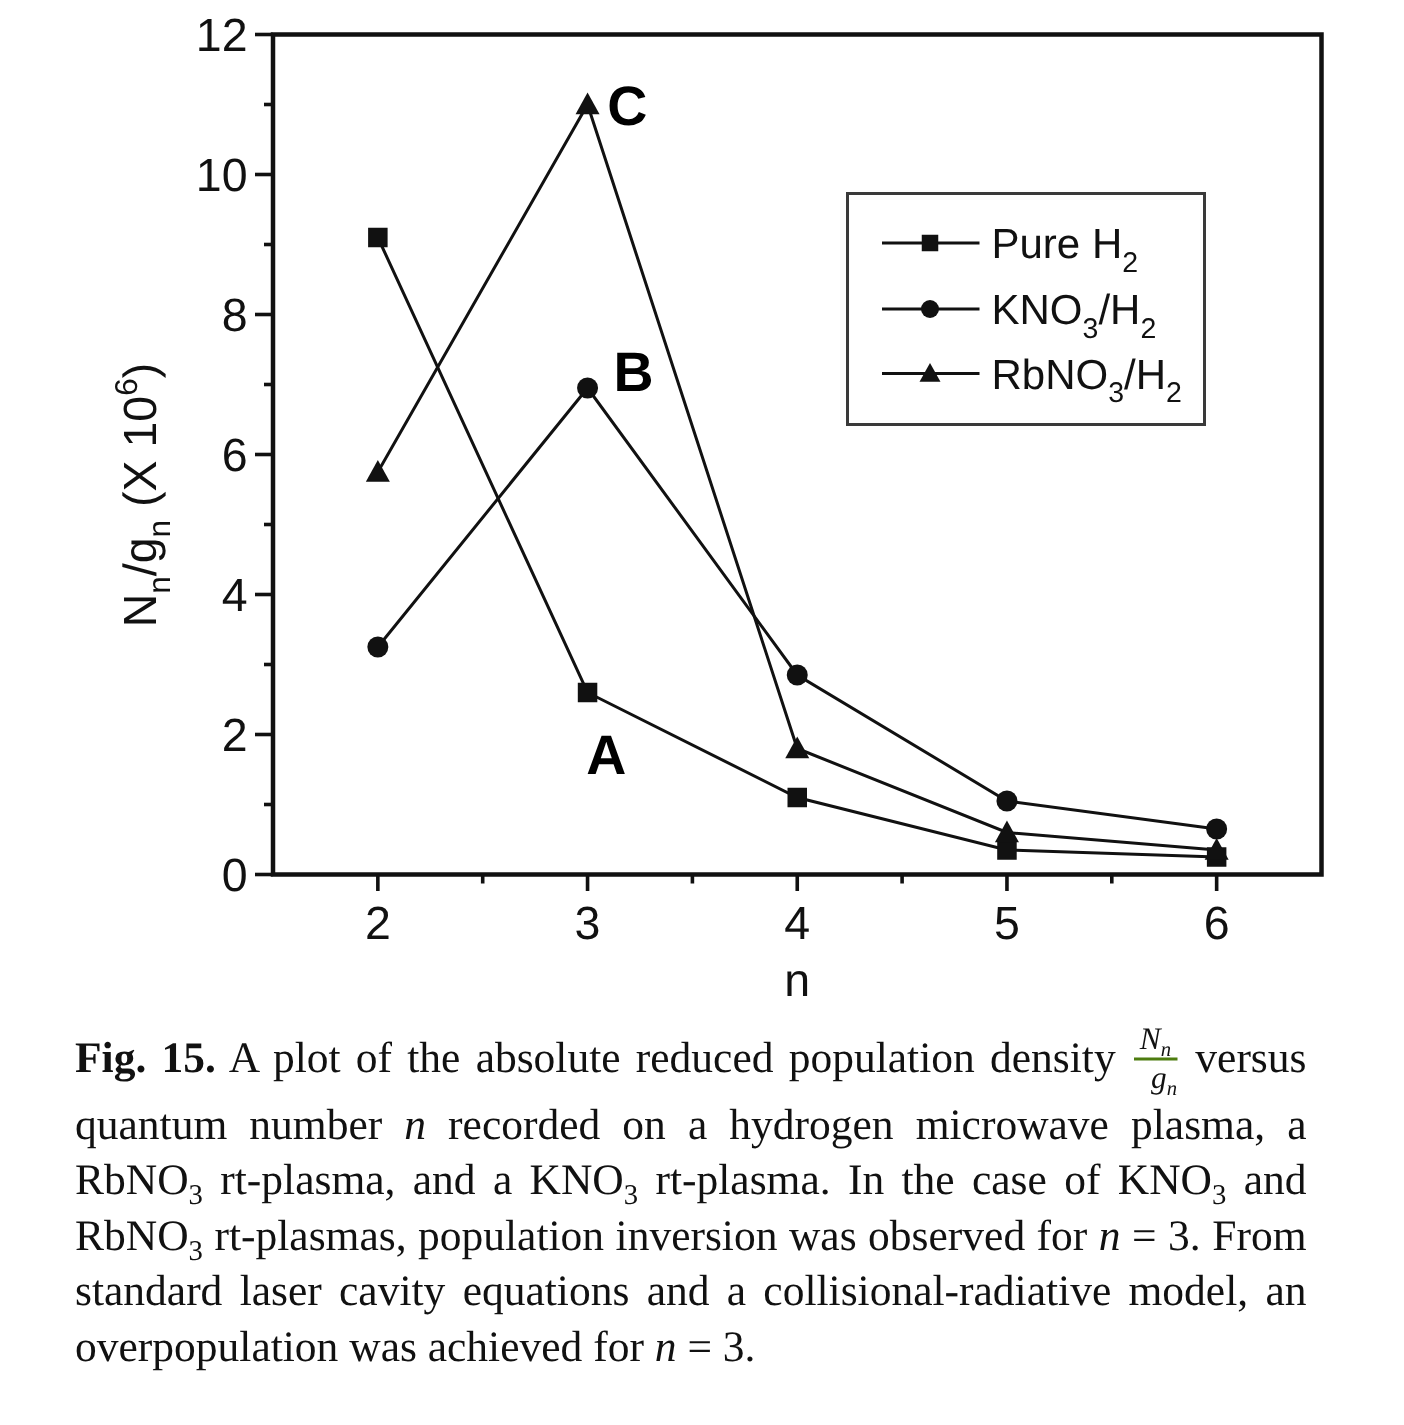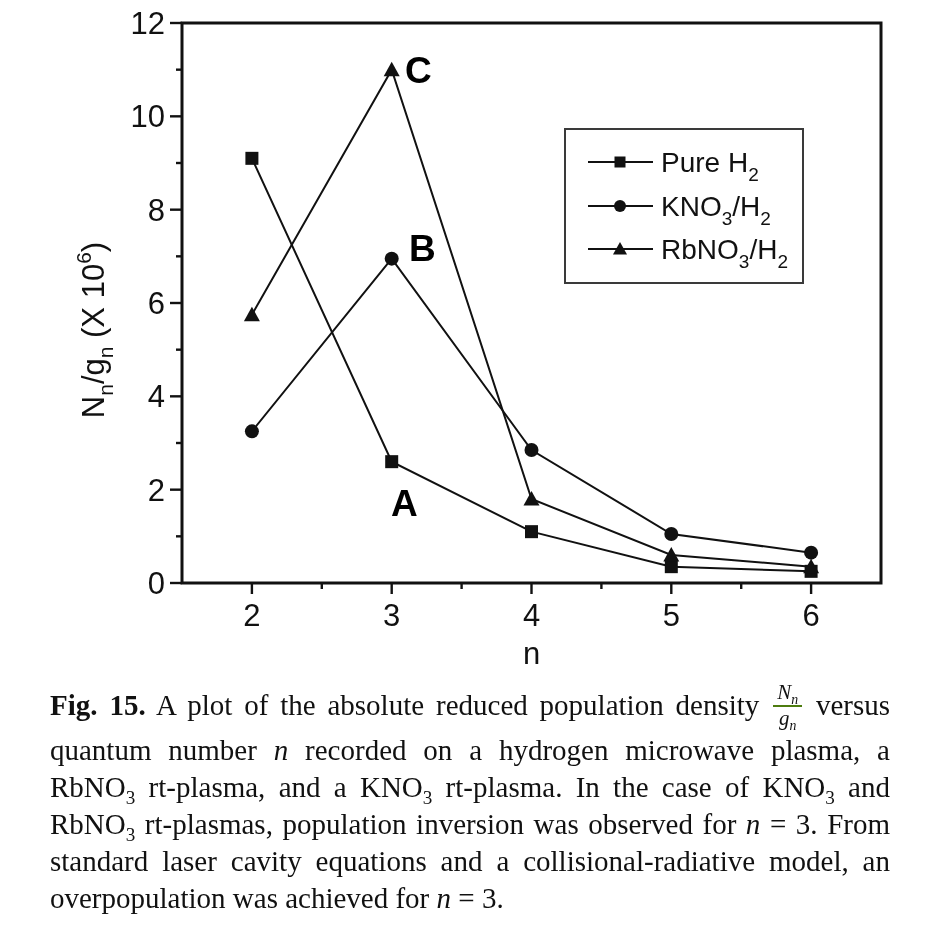--- a/index.html
+++ b/index.html
@@ -1,41 +1,41 @@
 <!DOCTYPE html>
 <html><head>
 <meta charset="utf-8">
 <style>
   html,body{margin:0;padding:0;background:#ffffff;}
   body{width:936px;height:950px;overflow:hidden;font-family:"Liberation Sans",sans-serif;}
   #figure-wrap{width:936px;height:950px;background:#ffffff;position:relative;}
   #chart-svg{display:block;}
   #caption{
-    margin:10px 46px 0 50px;
+    margin:10px 65px 0 50px;
     font-family:"Liberation Serif",serif;
     font-size:29px;
     line-height:37px;
     color:#111111;
     text-align:justify;
   }
   #caption b{font-weight:bold;}
   #caption i{font-style:italic;}
   #caption sub{font-size:0.66em;line-height:0;}
   .frac{
     display:inline-block;
     vertical-align:middle;
     text-align:center;
     line-height:1.05;
     font-style:italic;
     font-size:0.72em;
     margin:0 2px;
     transform:translateY(-2px);
   }
   .frac .fr-num{display:block;border-bottom:2px solid #4d7c0f;padding:0 4px 1px;}
-  .frac .fr-den{display:block;padding-top:1px;}
+  .frac .fr-den{display:block;padding-top:1px;text-align:right;}
   .frac sub{font-size:0.7em;}
 </style>
 </head>
 <body>
 
 <div id="figure-wrap">
   <svg id="chart-svg" width="936" height="674" viewBox="0 0 936 674">
       <rect x="182" y="23" width="699" height="560" fill="none" stroke="#111111" stroke-width="3"></rect>
       <g stroke="#111111" stroke-width="2.4">
         <line x1="251.9" y1="583" x2="251.9" y2="594"></line>

